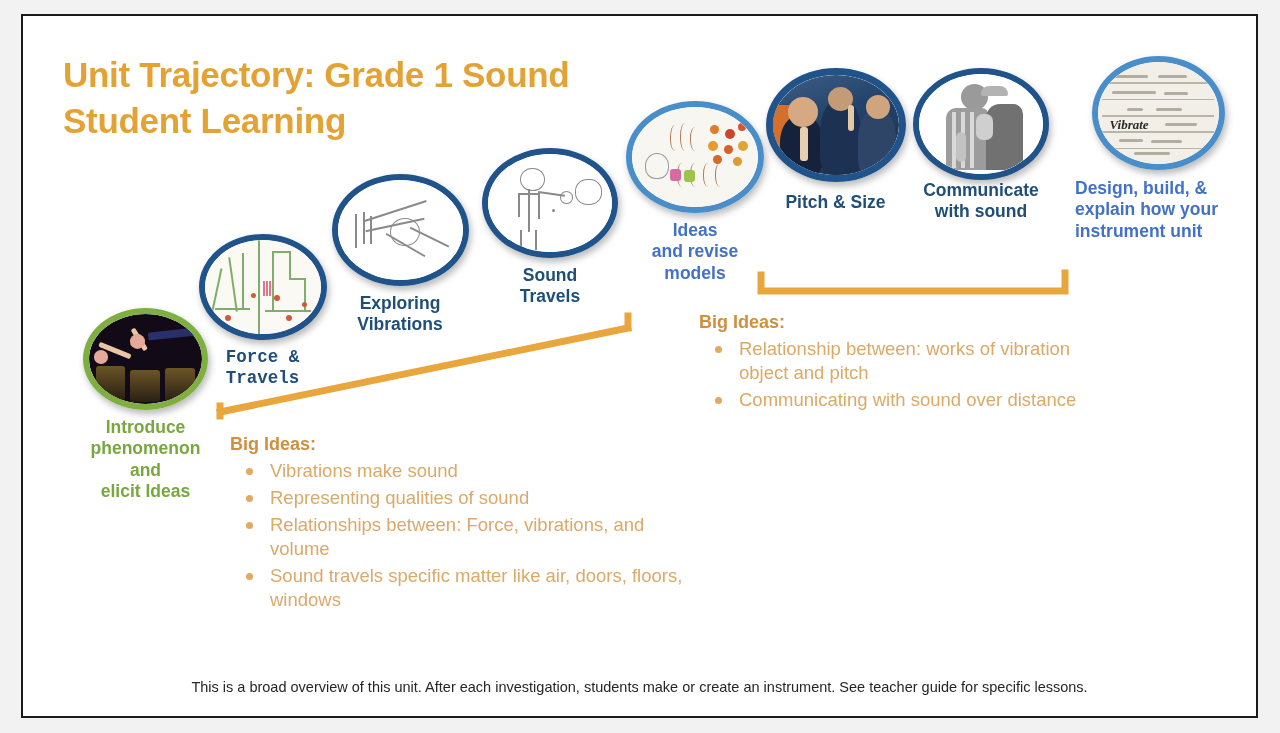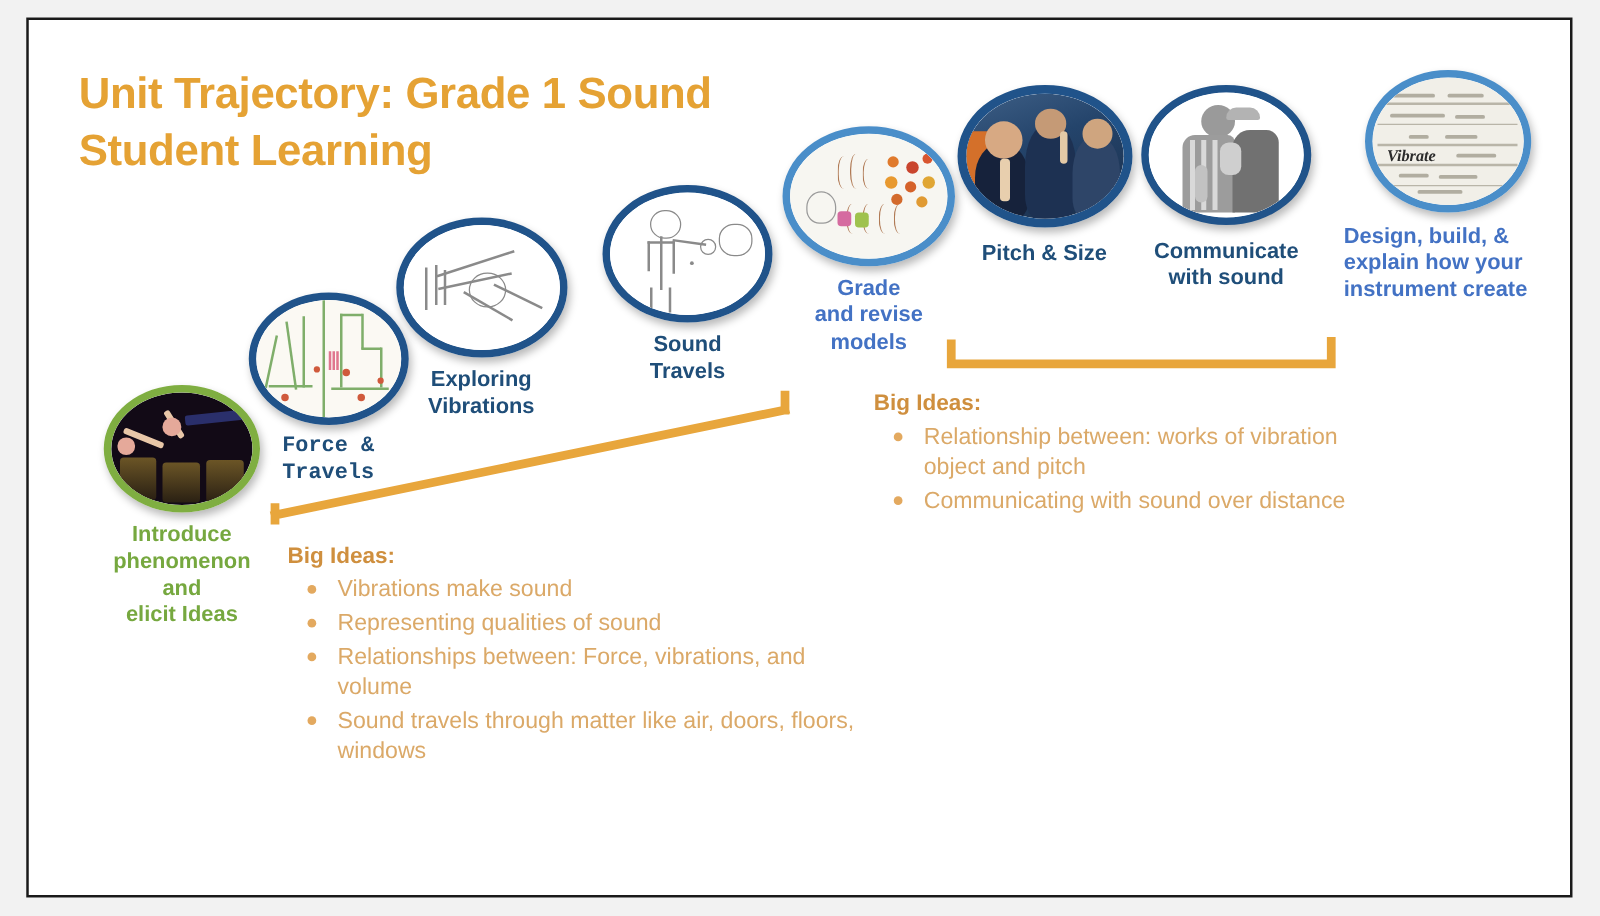--- a/index.html
+++ b/index.html
@@ -179,21 +179,21 @@
         <div class="r" style="left:84%;top:66%;width:5px;height:5px;"></div>
         <div class="r" style="left:40%;top:56%;width:5px;height:5px;"></div>
       </div>
     </div>
     <div class="caption cap-navy">
       <div>Force &amp;</div>
       <div>Travels</div>
     </div>
   </div>
 
-  <div class="node" style="left:289px;top:158px;width:146px;">
+  <div class="node" style="left:304px;top:158px;width:146px;">
     <div class="oval" style="width:137px;height:112px;margin:0 auto;border:6px solid #20538a;">
       <div class="art art-line">
         <div class="skl" style="left:20%;top:30%;width:52%;height:2px;transform:rotate(-18deg);"></div>
         <div class="skl" style="left:22%;top:44%;width:48%;height:2px;transform:rotate(-12deg);"></div>
         <div class="sk" style="left:42%;top:38%;width:22%;height:26%;"></div>
         <div class="skl" style="left:14%;top:34%;width:2px;height:34%;"></div>
         <div class="skl" style="left:20%;top:32%;width:2px;height:32%;"></div>
         <div class="skl" style="left:26%;top:36%;width:2px;height:28%;"></div>
         <div class="skl" style="left:56%;top:56%;width:34%;height:2px;transform:rotate(26deg);"></div>
         <div class="skl" style="left:36%;top:64%;width:36%;height:2px;transform:rotate(30deg);"></div>
@@ -244,21 +244,21 @@
         <div class="dot" style="left:60%;top:34%;width:10px;height:10px;background:#e8992f;"></div>
         <div class="dot" style="left:73%;top:38%;width:9px;height:9px;background:#d5622a;"></div>
         <div class="dot" style="left:84%;top:34%;width:10px;height:10px;background:#e0a634;"></div>
         <div class="dot" style="left:64%;top:48%;width:9px;height:9px;background:#d36a2c;"></div>
         <div class="dot" style="left:80%;top:50%;width:9px;height:9px;background:#e09a33;"></div>
         <div class="sq" style="left:30%;top:62%;width:9%;height:12%;background:#d56ba0;border-radius:3px;"></div>
         <div class="sq" style="left:41%;top:63%;width:9%;height:12%;background:#9fc24e;border-radius:3px;"></div>
       </div>
     </div>
     <div class="caption cap-blue">
-      <div>Grade</div>
+      <div>Ideas</div>
       <div>and revise</div>
       <div>models</div>
     </div>
   </div>
 
   <div class="node" style="left:739px;top:52px;width:147px;">
     <div class="oval" style="width:140px;height:114px;margin:0 auto;border:7px solid #20538a;">
       <div class="art art-photo1">
         <div class="orange" style="left:0%;top:30%;width:22%;height:46%;"></div>
         <div class="kid" style="left:6%;top:40%;width:34%;height:60%;background:#16223b;"></div>
@@ -283,21 +283,21 @@
         <div class="sh" style="left:50%;top:12%;width:22%;height:10%;border-radius:8px 8px 2px 2px;background:#b3b3b3;"></div>
         <div class="sh" style="left:22%;top:34%;width:34%;height:62%;border-radius:10px 6px 0 0;background:#9c9c9c;"></div>
         <div class="stripe" style="position:absolute;left:27%;top:38%;width:3%;height:56%;"></div>
         <div class="stripe" style="position:absolute;left:34%;top:38%;width:3%;height:56%;"></div>
         <div class="stripe" style="position:absolute;left:41%;top:38%;width:3%;height:56%;"></div>
         <div class="sh" style="left:54%;top:30%;width:30%;height:66%;border-radius:14px 10px 0 0;background:#717171;"></div>
         <div class="sh" style="left:46%;top:40%;width:14%;height:26%;border-radius:7px;background:#cfcfcf;"></div>
         <div class="sh" style="left:30%;top:58%;width:8%;height:30%;border-radius:5px;background:#c2c2c2;"></div>
       </div>
     </div>
-    <div class="caption cap-navy" style="margin-top:10px;">
+    <div class="caption cap-navy" style="margin-top:0;">
       <div>Communicate</div>
       <div>with sound</div>
     </div>
   </div>
 
   <div class="node" style="left:1040px;top:40px;width:190px;">
     <div class="oval" style="width:133px;height:114px;margin:0 auto;border:6px solid #4a8ec9;font-style:italic;">
       <div class="art art-paper">
         <div class="rule" style="top:20%;"></div>
         <div class="rule" style="top:36%;"></div>
@@ -313,44 +313,45 @@
         <div class="word" style="left:10%;top:54%;font-size:13px;">Vibrate</div>
         <div class="scrib" style="left:56%;top:60%;width:26%;"></div>
         <div class="scrib" style="left:18%;top:75%;width:20%;"></div>
         <div class="scrib" style="left:44%;top:76%;width:26%;"></div>
         <div class="scrib" style="left:30%;top:88%;width:30%;"></div>
       </div>
     </div>
     <div class="cap-abs cap-blue" style="left:12px;top:122px;width:186px;text-align:left;">
       <div>Design, build, &amp;</div>
       <div>explain how your</div>
-      <div>instrument create</div>
+      <div>instrument unit</div>
     </div>
   </div>
 
   <svg class="bracket" style="left:185px;top:290px;" width="440" height="130" viewBox="0 0 440 130">
     <path d="M 12 110 L 12 100 M 12 106 L 420 22 M 420 22 L 420 10" stroke="#e8a63c" stroke-width="7" fill="none" stroke-linecap="square" stroke-linejoin="miter"></path>
   </svg>
 
   <svg class="bracket" style="left:730px;top:245px;" width="330" height="46" viewBox="0 0 330 46">
     <path d="M 8 14 L 8 30 L 312 30 L 312 12" stroke="#e8a63c" stroke-width="7" fill="none" stroke-linecap="square" stroke-linejoin="miter"></path>
   </svg>
 
   <div class="bigideas" style="left:207px;top:418px;width:470px;">
     <div class="bi-head">Big Ideas:</div>
     <ul>
       <li>Vibrations make sound</li>
       <li>Representing qualities of sound</li>
       <li>Relationships between: Force, vibrations, and volume</li>
-      <li>Sound travels through matter like air, doors, floors, windows</li>
+      <li>Sound travels specific matter like air, doors, floors, windows</li>
     </ul>
   </div>
 
   <div class="bigideas" style="left:676px;top:296px;width:400px;">
     <div class="bi-head">Big Ideas:</div>
     <ul>
       <li>Relationship between: works of vibration object and pitch</li>
       <li>Communicating with sound over distance</li>
     </ul>
   </div>
 
+  <div id="footer">This is a broad overview of this unit. After each investigation, students make or create an instrument. See teacher guide for specific lessons.</div>
 
 </div>
 
 </body></html>

